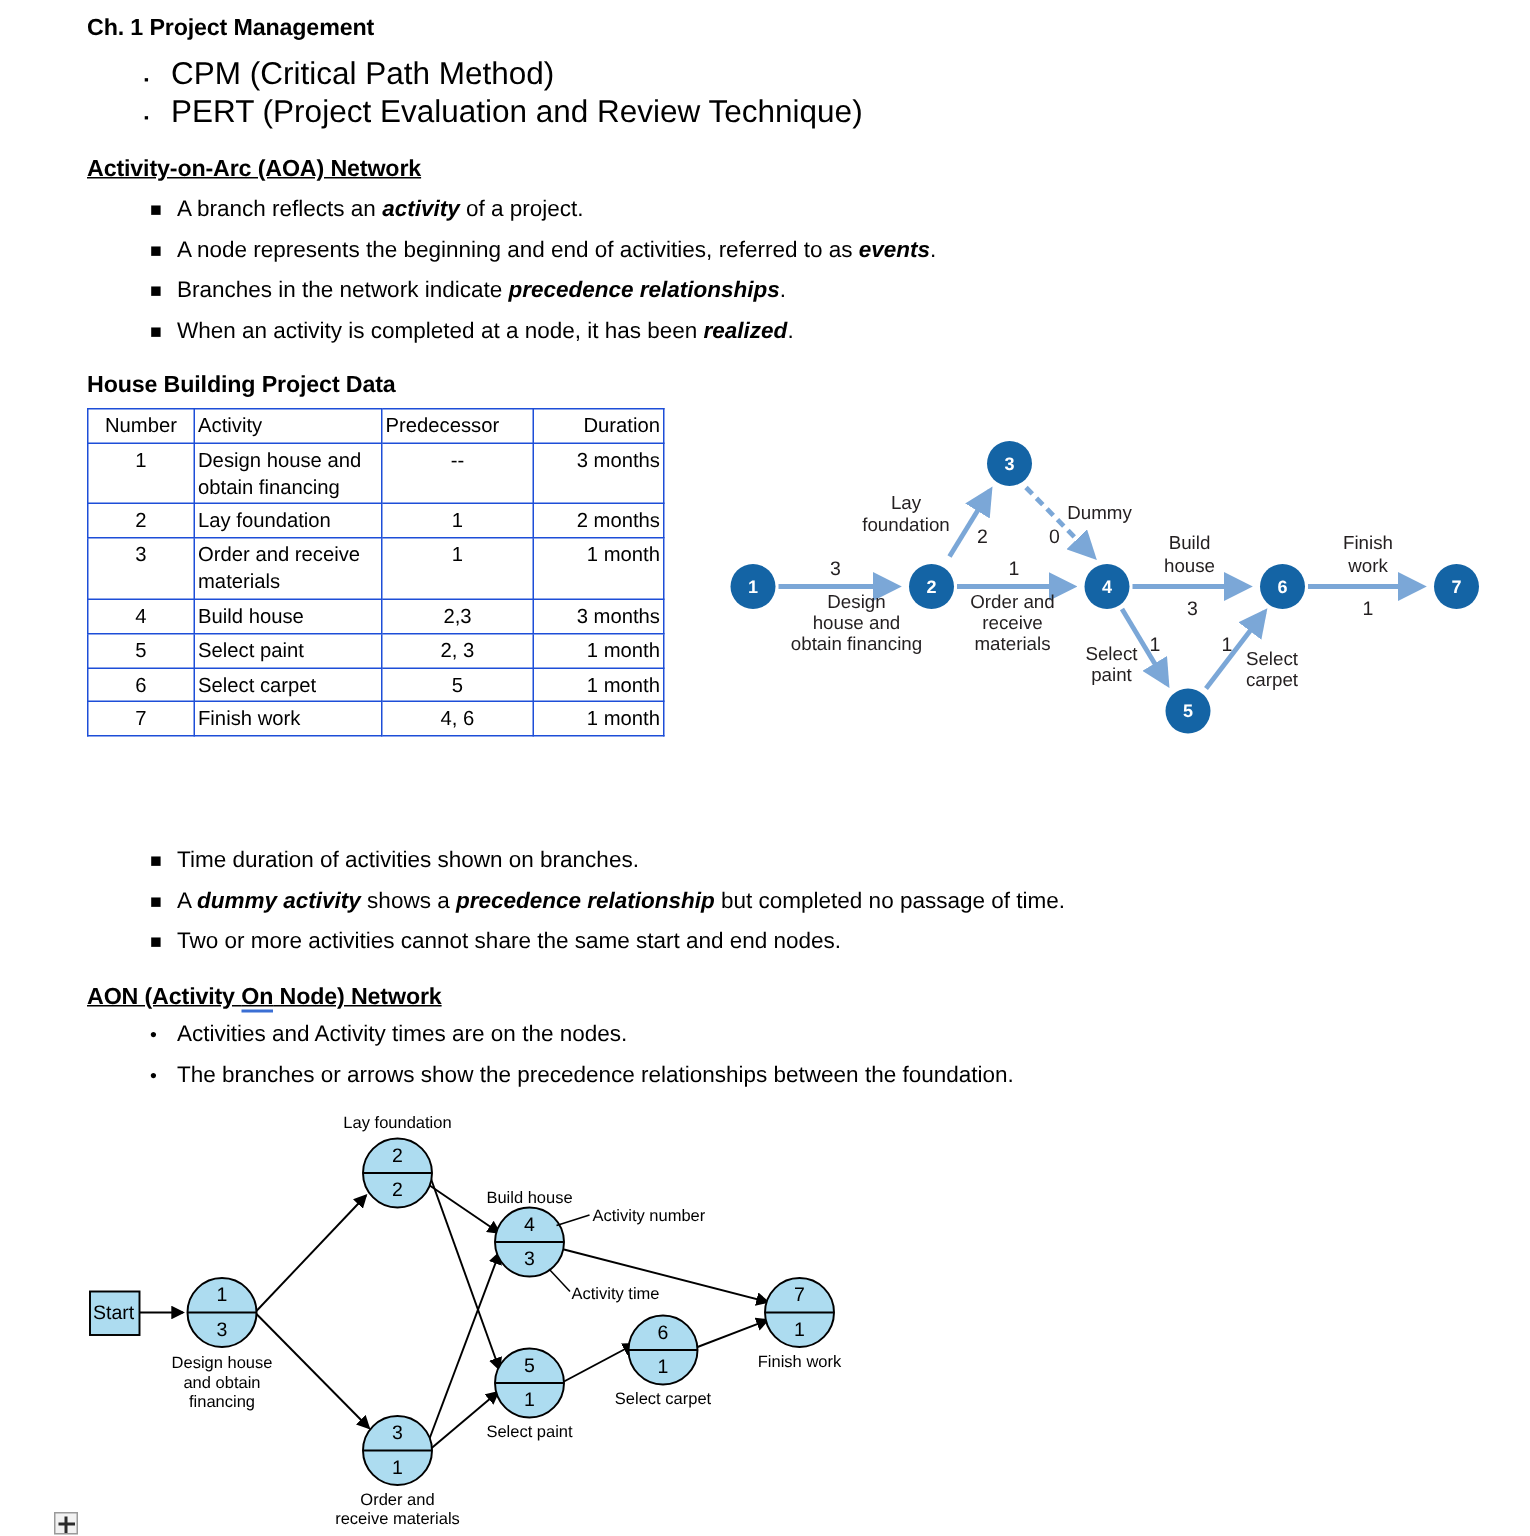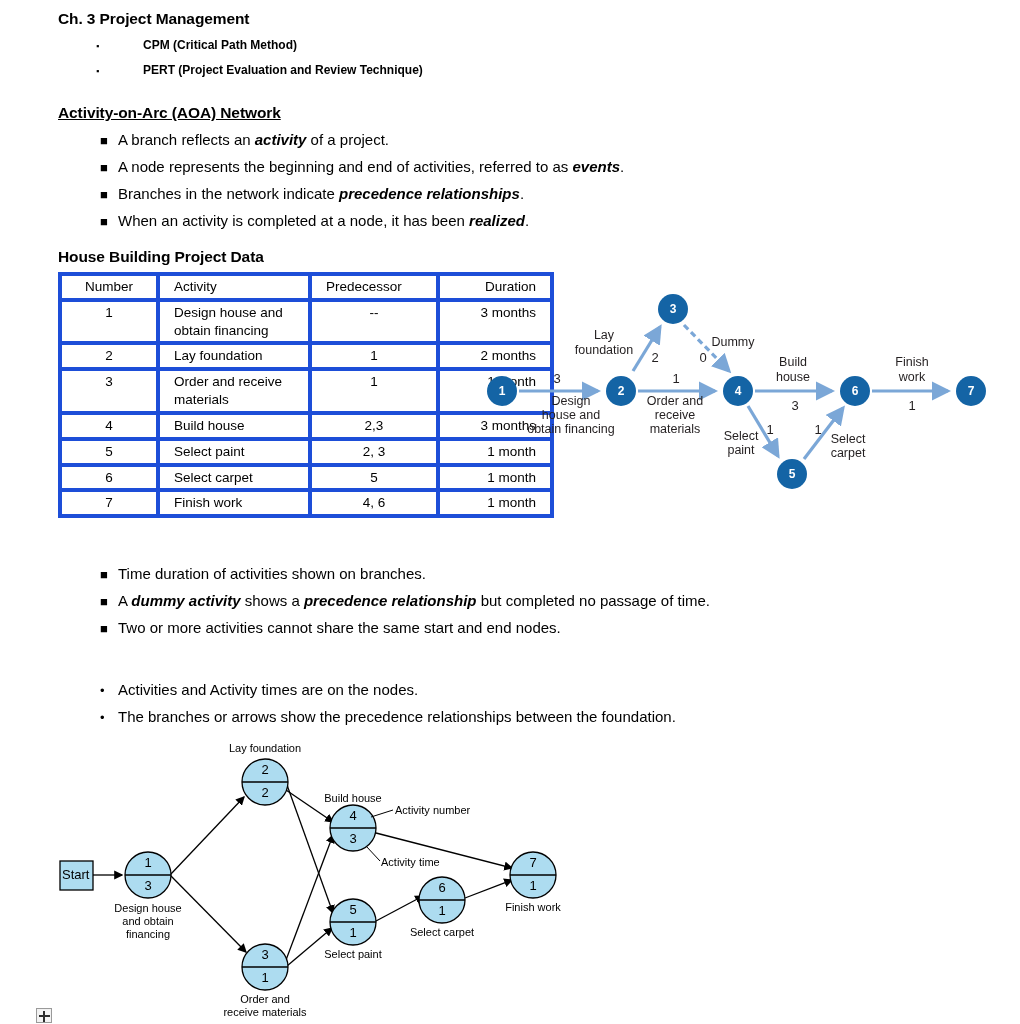--- a/index.html
+++ b/index.html
@@ -41,34 +41,34 @@
   }
   .bullet-mark {
     display: inline-block;
     width: 18px;
     flex: 0 0 18px;
     font-size: 13px;
     line-height: 1;
   }
   .bullet-mark.sq-small { font-size: 9px; }
   .bullet-text { font-size: 15px; }
-  .bullet-row.bold .bullet-text { font-weight: bold; font-size: 12px; margin-left: 29px; }
+  .bullet-row.bold .bullet-text { font-weight: normal; font-size: 21px; }
   .bullet-text b { font-weight: bold; font-style: italic; }
 
   
   table.proj {
     position: absolute;
     left: 58px;
     top: 272px;
     border-collapse: collapse;
     font-size: 13.5px;
   }
   table.proj td, table.proj th {
-    border: 4px solid #1d4ed8;
-    padding: 2px 14px;
+    border: 1px solid #1d4ed8;
+    padding: 2px 2px;
     font-weight: normal;
     vertical-align: top;
     line-height: 1.32;
   }
   table.proj th { text-align: left; }
   table.proj td.num { text-align: center; width: 66px; }
   table.proj td.act { width: 120px; }
   table.proj td.pre { text-align: center; width: 96px; }
   table.proj td.dur { text-align: right; width: 82px; }
   table.proj th.c-num { width: 66px; text-align: center; }
@@ -174,21 +174,21 @@
     left: 6px; top: 2px;
     width: 2px; height: 11px;
     background: #2b2b2b;
   }
 </style>
 </head>
 <body>
 
 <div class="page">
 
-  <div class="h-title" style="left:58px; top:10px;">Ch. 3 Project Management</div>
+  <div class="h-title" style="left:58px; top:10px;">Ch. 1 Project Management</div>
 
   <div class="bullet-row bold" style="left:96px; top:38px;">
     <span class="bullet-mark sq-small">▪</span>
     <span class="bullet-text">CPM (Critical Path Method)</span>
   </div>
   <div class="bullet-row bold" style="left:96px; top:63px;">
     <span class="bullet-mark sq-small">▪</span>
     <span class="bullet-text">PERT (Project Evaluation and Review Technique)</span>
   </div>
 
@@ -354,20 +354,21 @@
   </div>
   <div class="bullet-row" style="left:100px; top:592px;">
     <span class="bullet-mark">■</span>
     <span class="bullet-text"><span>A </span><b>dummy activity</b><span> shows a </span><b>precedence relationship</b><span> but completed no passage of time.</span></span>
   </div>
   <div class="bullet-row" style="left:100px; top:619px;">
     <span class="bullet-mark">■</span>
     <span class="bullet-text">Two or more activities cannot share the same start and end nodes.</span>
   </div>
 
+  <div class="h-title underline" style="left:58px; top:656px;"><span>AON (Activity </span><span class="grammar">On</span><span> Node) Network</span></div>
 
   <div class="bullet-row" style="left:100px; top:681px;">
     <span class="bullet-mark">•</span>
     <span class="bullet-text">Activities and Activity times are on the nodes.</span>
   </div>
   <div class="bullet-row" style="left:100px; top:708px;">
     <span class="bullet-mark">•</span>
     <span class="bullet-text">The branches or arrows show the precedence relationships between the foundation.</span>
   </div>
 

